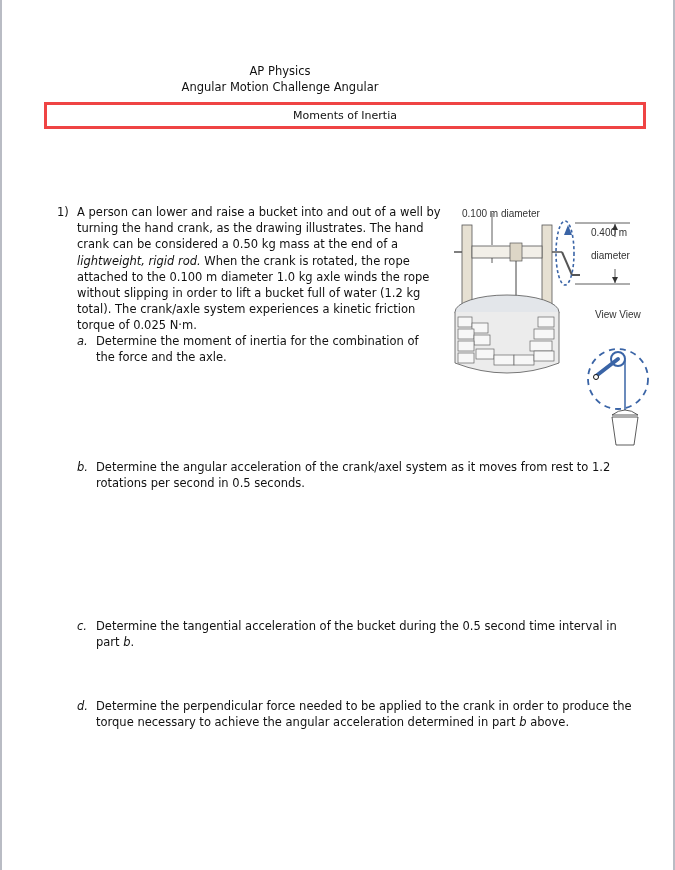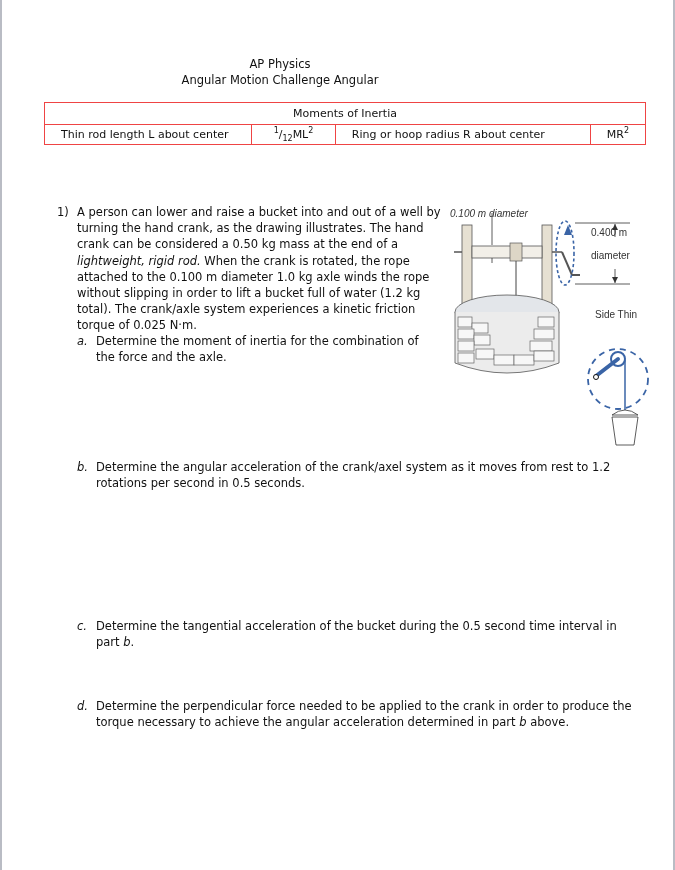--- a/index.html
+++ b/index.html
@@ -1,25 +1,25 @@
 <!DOCTYPE html>
 <html><head>
 <meta charset="utf-8">
 <style>
   html, body { margin: 0; padding: 0; background: #ffffff; }
   body { width: 675px; height: 870px; position: relative; overflow: hidden;
          font-family: "DejaVu Sans", sans-serif; color: #111; }
   .page-edge-left { position: absolute; left: 0; top: 0; width: 2px; height: 870px; background: #b9bcc4; }
   .page-edge-right { position: absolute; right: 0; top: 0; width: 2px; height: 870px; background: #b9bcc4; }
-  .title { position: absolute; left: 0; width: 560px; text-align: center; font-size: 11.5px; line-height: 16px; }
+  .title { position: absolute; left: 0; width: 560px; text-align: center; font-size: 11.5px; line-height: 16px; margin-top: 7px; }
   .title.l1 { top: 56px; }
   .title.l2 { top: 72px; }
 
   table.moi { position: absolute; left: 44px; top: 102px; width: 602px; border-collapse: collapse; font-size: 11px; }
-  table.moi td { border: 1px solid #ef4444; padding: 0 16px; height: 19px; line-height: 19px; white-space: nowrap; }
+  table.moi td { border: 3px solid #ef4444; padding: 0 2px; height: 19px; line-height: 19px; white-space: nowrap; }
   table.moi tr.head td { text-align: center; height: 21px; }
   table.moi td.c1 { width: 183px; }
   table.moi td.c2 { width: 65px; text-align: center; }
   table.moi td.c3 { width: 260px; }
   table.moi td.c4 { text-align: center; }
   sup, sub { font-size: 8px; line-height: 0; }
 
   .prob { position: absolute; font-size: 11.5px; line-height: 16.2px; }
   .num { position: absolute; left: 57px; top: 204px; }
   .stem { left: 77px; top: 204px; width: 365px; }
@@ -41,26 +41,20 @@
 <div class="page-edge-left"></div>
 <div class="page-edge-right"></div>
 
 <div class="title l1">AP Physics</div>
 <div class="title l2">Angular Motion Challenge Angular</div>
 
 <table class="moi">
   <tbody>
       <tr class="head">
     <td colspan="4">Moments of Inertia</td>
-  </tr>
-  <tr>
-    <td class="c1">Thin rod length L about center</td>
-    <td class="c2"><sup>1</sup>/<sub>12</sub><span>ML</span><sup>2</sup></td>
-    <td class="c3">Ring or hoop radius R about center</td>
-    <td class="c4"><span>MR</span><sup>2</sup></td>
   </tr>
 </tbody>
   </table>
 
 <div class="prob num">1)</div>
 <div class="prob stem"><span>A person can lower and raise a bucket into and out of a well by turning the hand crank, as the drawing illustrates.  The hand crank can be considered a 0.50 kg mass at the end of a </span><em>lightweight, rigid rod.</em><span>  When the crank is rotated, the rope attached to the 0.100 m diameter 1.0 kg axle winds the rope without slipping in order to lift a bucket full of water (1.2 kg total).  The crank/axle system experiences a kinetic friction torque of 0.025 N·m.</span></div>
 
 <div class="prob part part-a">
   <span class="lbl">a.</span>
   <div class="txt" style="width:345px">Determine the moment of inertia for the combination of the force and the axle.</div>
@@ -128,17 +122,17 @@
     </g>
 
     <circle cx="168" cy="174" r="30" fill="none" stroke="#3a64a6" stroke-width="1.8" stroke-dasharray="6,5"></circle>
     <circle cx="168" cy="154" r="7" fill="#fff" stroke="#3a64a6" stroke-width="2"></circle>
     <line x1="168" y1="154" x2="146" y2="171" stroke="#3a64a6" stroke-width="4" stroke-linecap="round"></line>
     <circle cx="146" cy="172" r="2.5" fill="#fff" stroke="#111" stroke-width="1"></circle>
     <line x1="175" y1="155" x2="175" y2="205" stroke="#3a64a6" stroke-width="1.5"></line>
     <path d="M162 210 Q175 200 188 210 Z" fill="#fff" stroke="#333" stroke-width="0.8"></path>
     <path d="M162 212 L188 212 L184 240 L166 240 Z" fill="#fff" stroke="#333" stroke-width="0.8"></path>
   </svg>
-  <div class="fig-label" style="left:0; top:3px;font-style:italic;">0.100 m diameter</div>
+  <div class="fig-label" style="left:12px; top:3px;">0.100 m diameter</div>
   <div class="fig-label" style="left:141px; top:22px;">0.400 m</div>
   <div class="fig-label" style="left:141px; top:45px;">diameter</div>
-  <div class="fig-label" style="left:145px; top:104px;">Side Thin</div>
+  <div class="fig-label" style="left:145px; top:104px;">View View</div>
 </div>
 
 </body></html>

